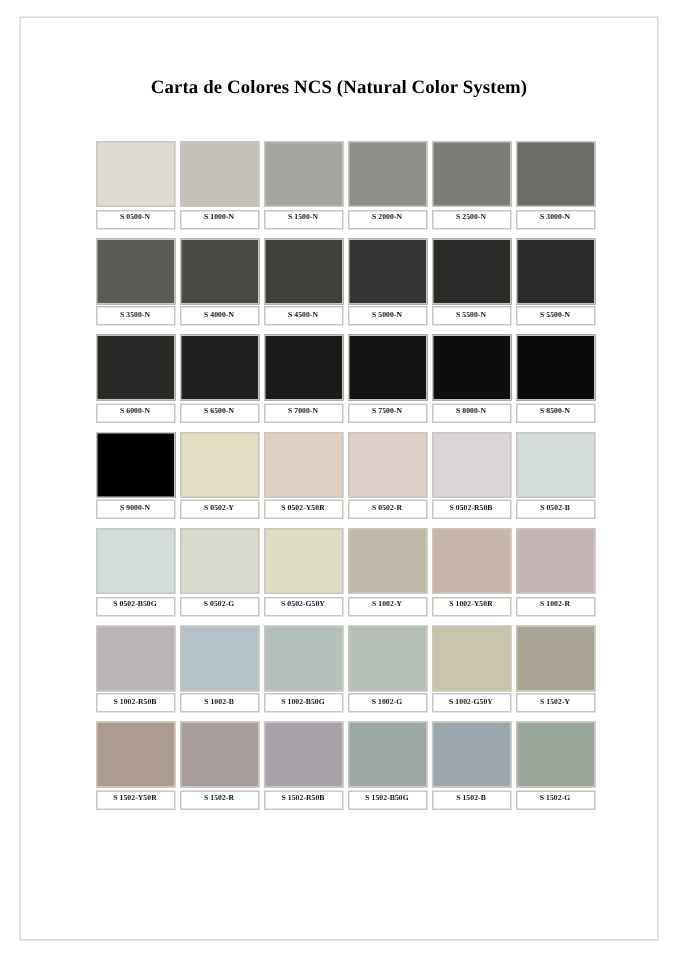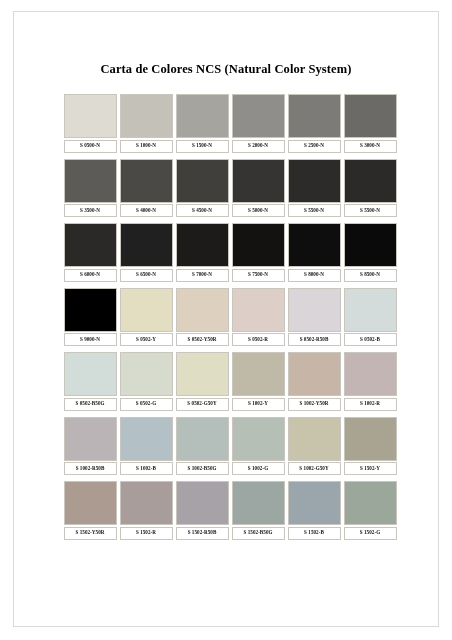--- a/index.html
+++ b/index.html
@@ -26,21 +26,21 @@
     top: 11px;
     width: 426px;
     height: 616px;
     border: 1px solid #d9d9d9;
     box-sizing: border-box;
     pointer-events: none;
   }
   #title {
     position: absolute;
     left: 0;
-    top: 62px;
+    top: 51px;
     width: 452px;
     text-align: center;
     font-family: "Liberation Serif", serif;
     font-weight: bold;
     font-size: 12.5px;
     color: #000000;
     letter-spacing: 0.1px;
   }
   #grid {
     position: absolute;

